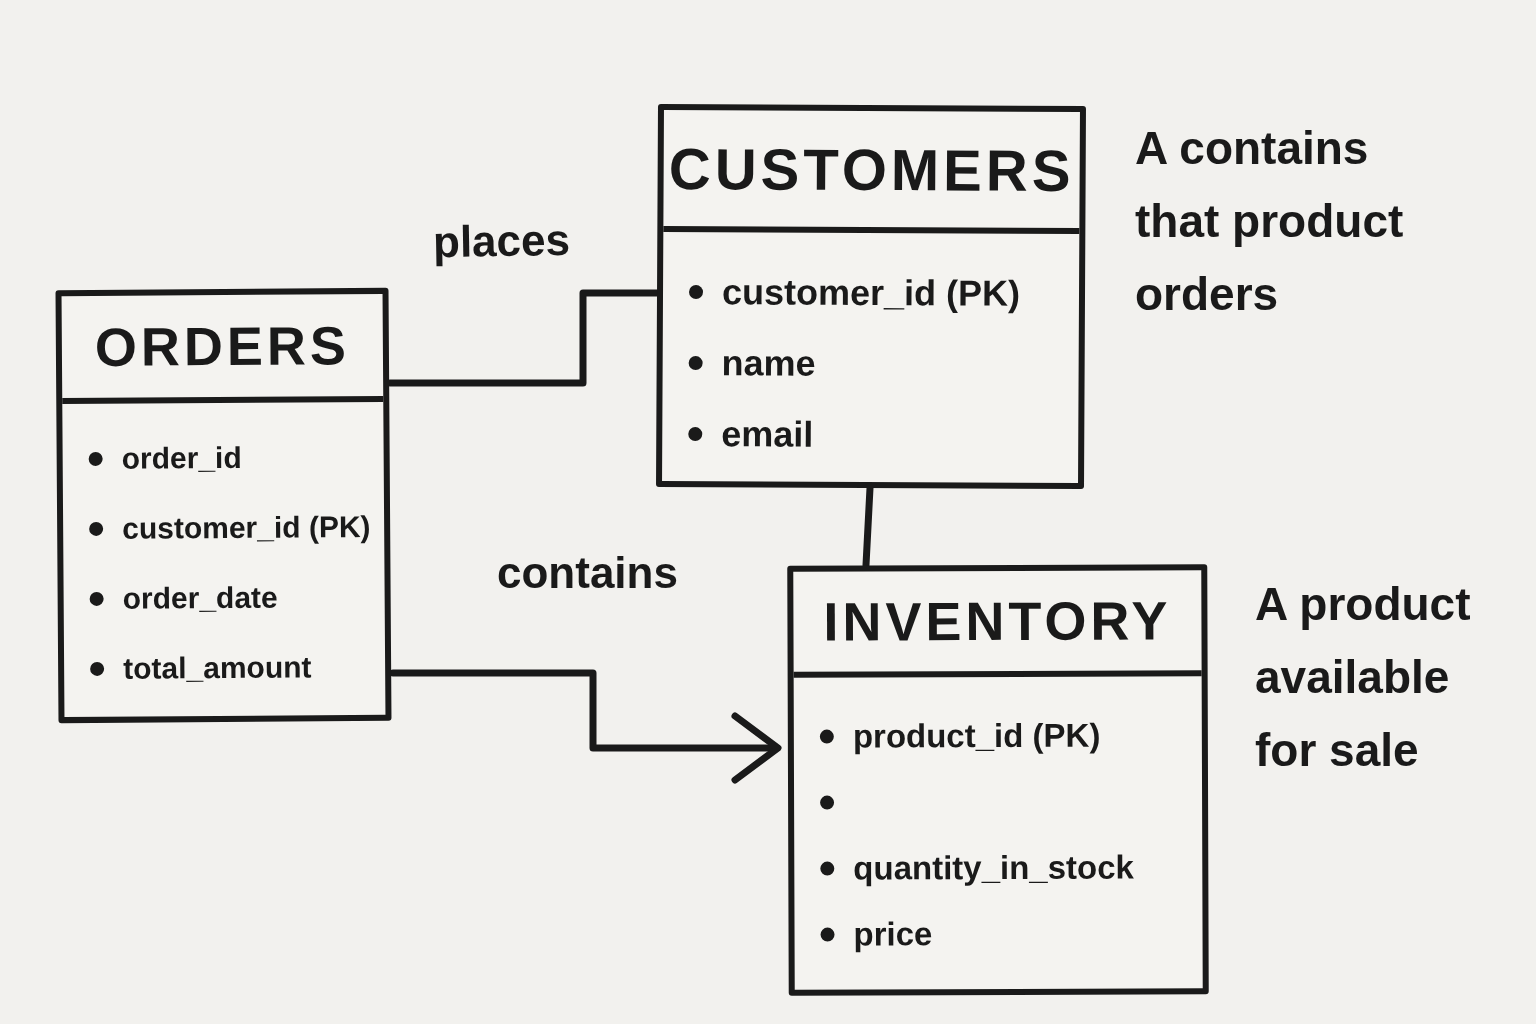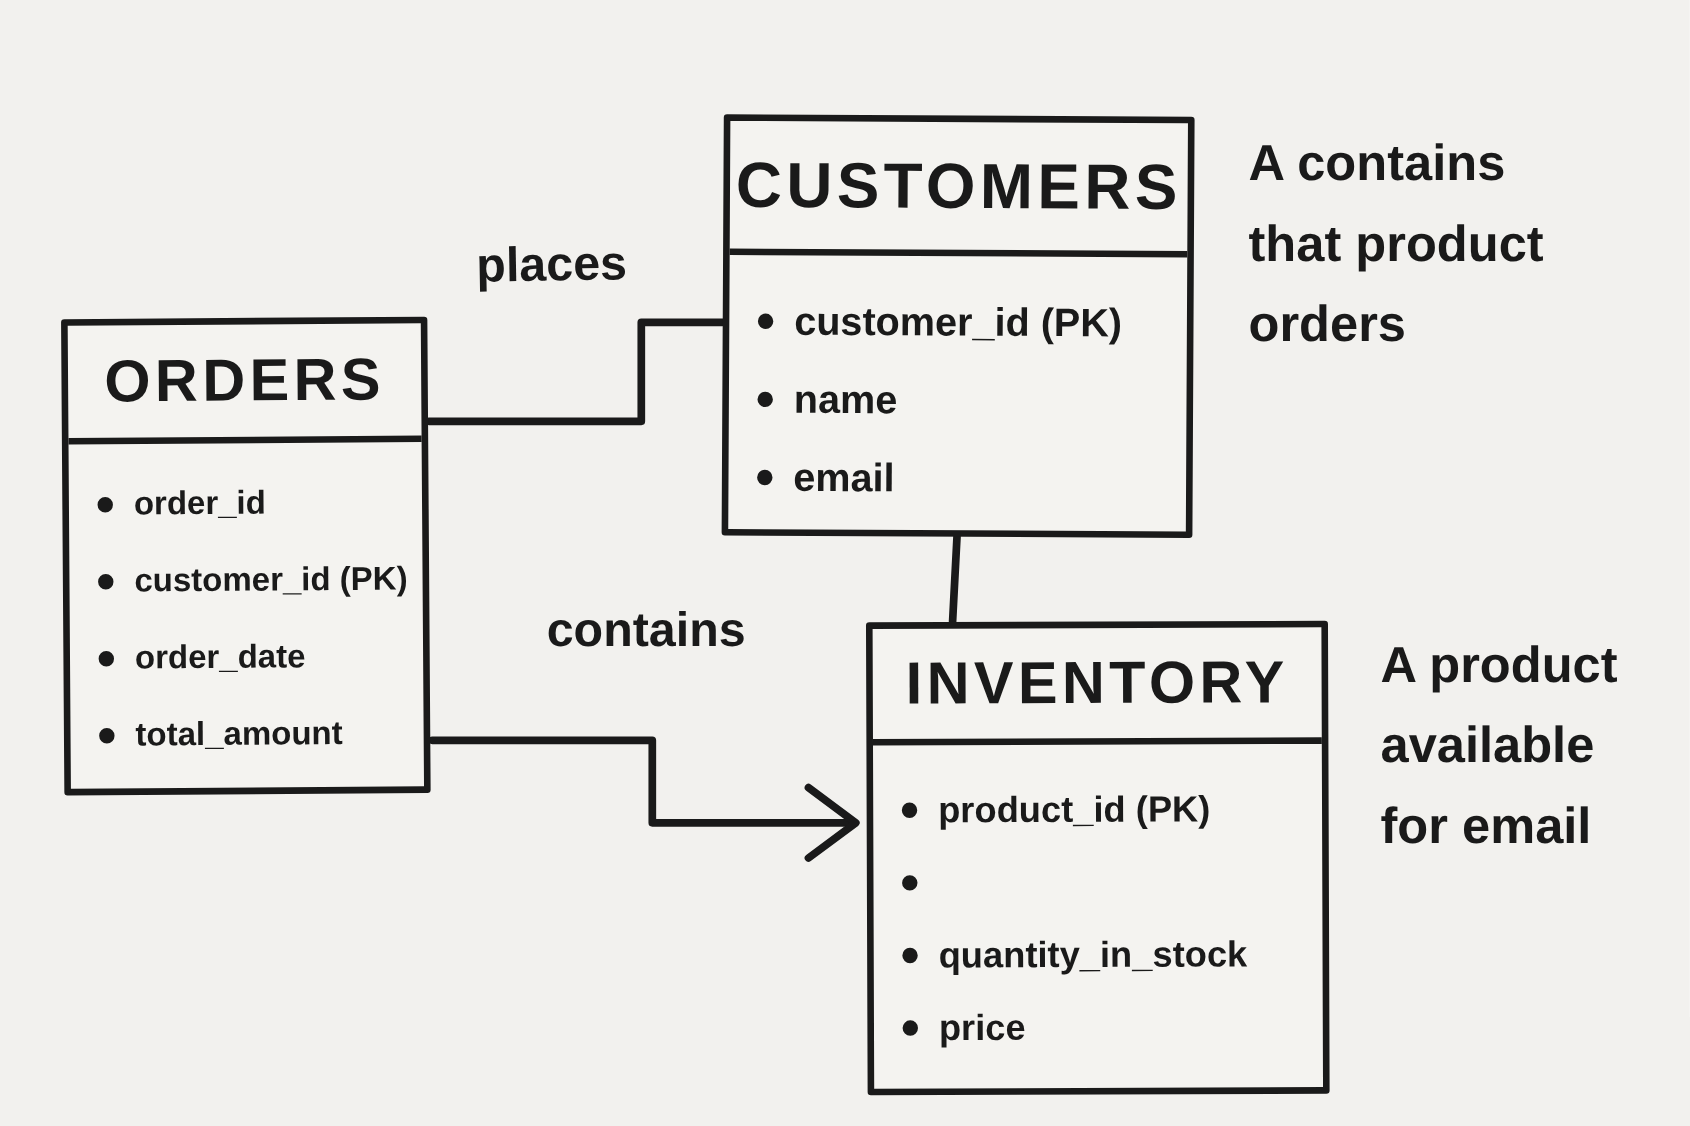--- a/index.html
+++ b/index.html
@@ -178,16 +178,16 @@
   <div class="rel-label label-contains">contains</div>
 
   <div class="annotation ann-customers">
     <div>A contains</div>
     <div>that product</div>
     <div>orders</div>
   </div>
   <div class="annotation ann-inventory">
     <div>A product</div>
     <div>available</div>
-    <div>for email</div>
+    <div>for sale</div>
   </div>
 
 </div>
 
 </body></html>

